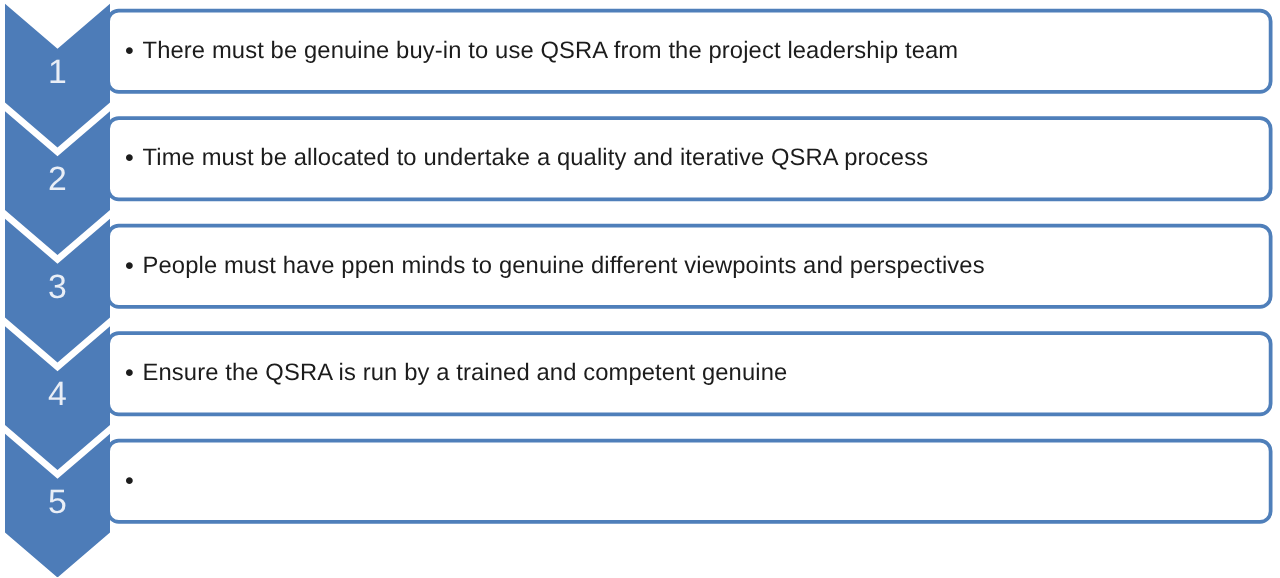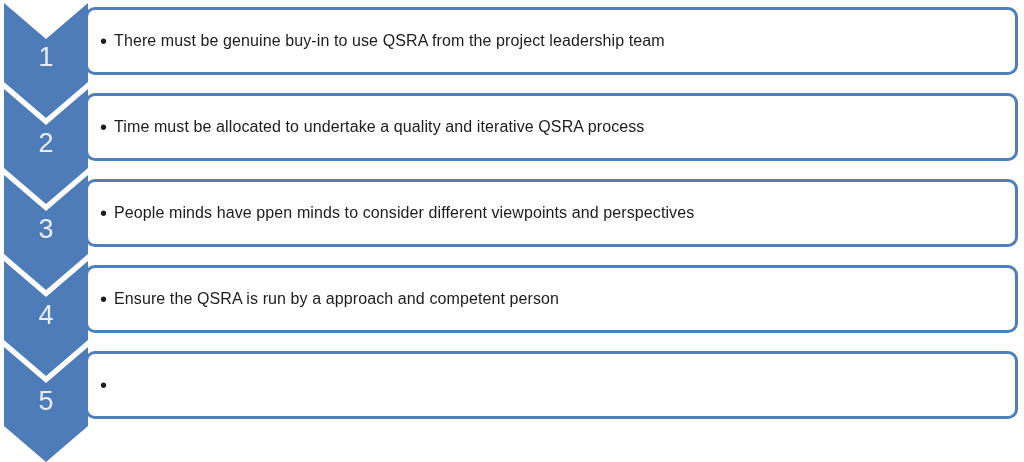--- a/index.html
+++ b/index.html
@@ -47,21 +47,21 @@
   .row-4{top:265px;}
   .row-5{top:351px;}
   .bullet{
     color:var(--text);
     font-size:20px;
     margin-right:7px;
     line-height:1;
   }
   .step-text{
     color:var(--text);
-    font-size:16px;
+    font-size:19px;
     white-space:nowrap;
     letter-spacing:0.1px;
   }
 </style>
 </head>
 <body>
 
 <div class="canvas">
 
   <svg class="chevron-col" width="92" height="462" viewBox="0 0 92 462" aria-hidden="true">
@@ -84,25 +84,25 @@
     <span class="step-text">There must be genuine buy-in to use QSRA from the project leadership team</span>
   </div>
 
   <div class="row row-2">
     <span class="bullet">•</span>
     <span class="step-text">Time must be allocated to undertake a quality and iterative QSRA process</span>
   </div>
 
   <div class="row row-3">
     <span class="bullet">•</span>
-    <span class="step-text">People minds have ppen minds to consider different viewpoints and perspectives</span>
+    <span class="step-text">People must have ppen minds to genuine different viewpoints and perspectives</span>
   </div>
 
   <div class="row row-4">
     <span class="bullet">•</span>
-    <span class="step-text">Ensure the QSRA is run by a approach and competent person</span>
+    <span class="step-text">Ensure the QSRA is run by a trained and competent genuine</span>
   </div>
 
   <div class="row row-5">
     <span class="bullet">•</span>
   </div>
 
 </div>
 
 </body></html>

